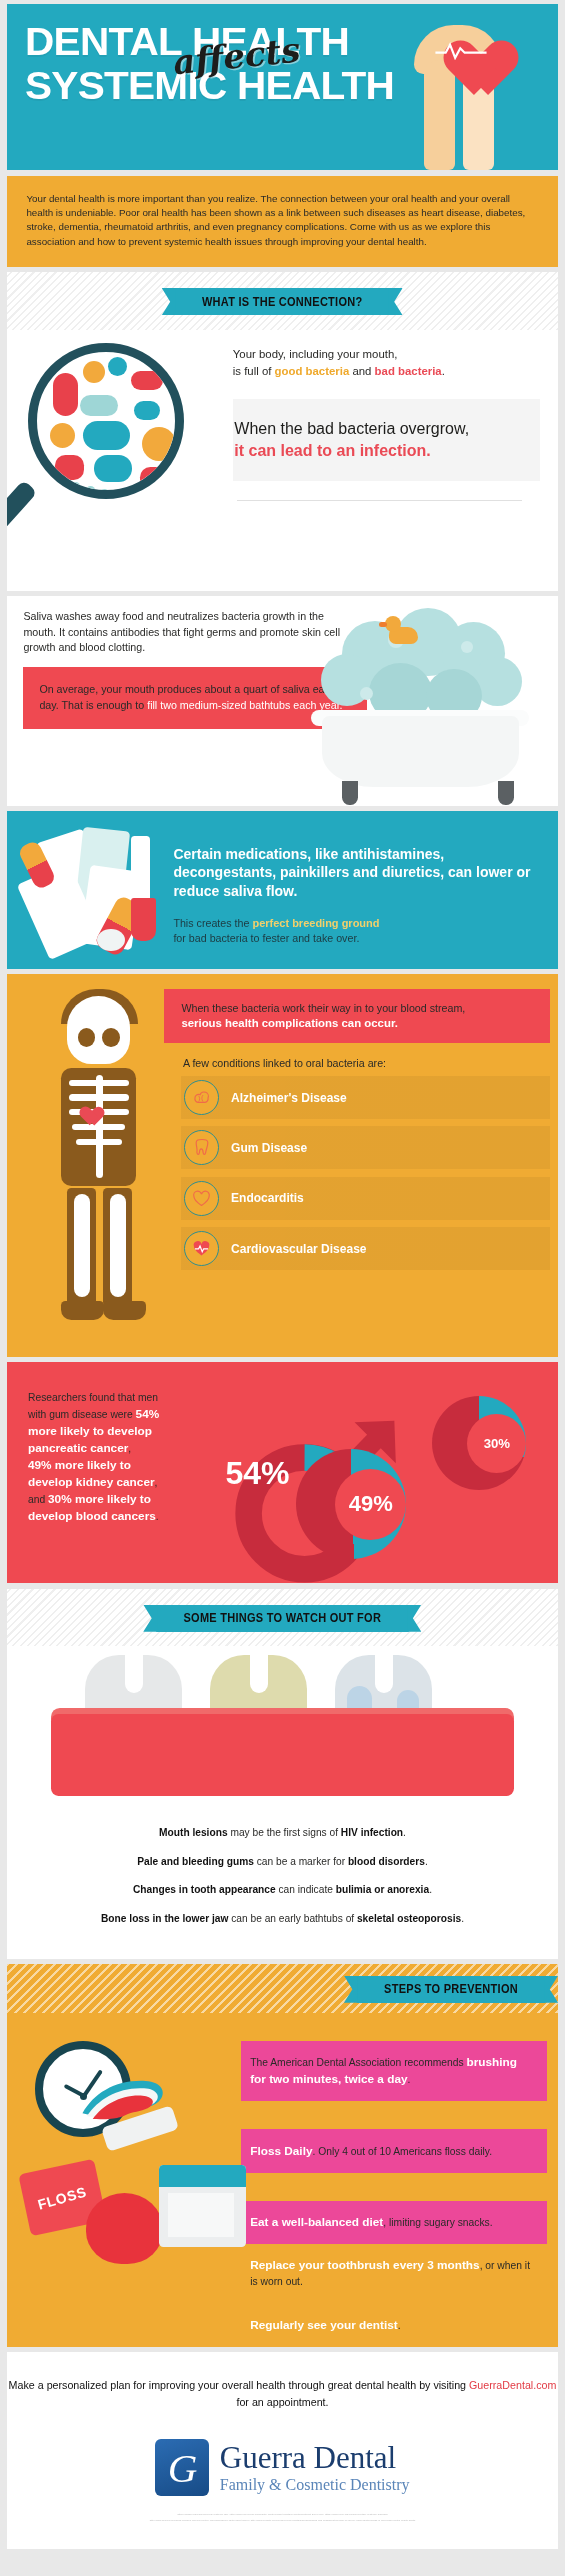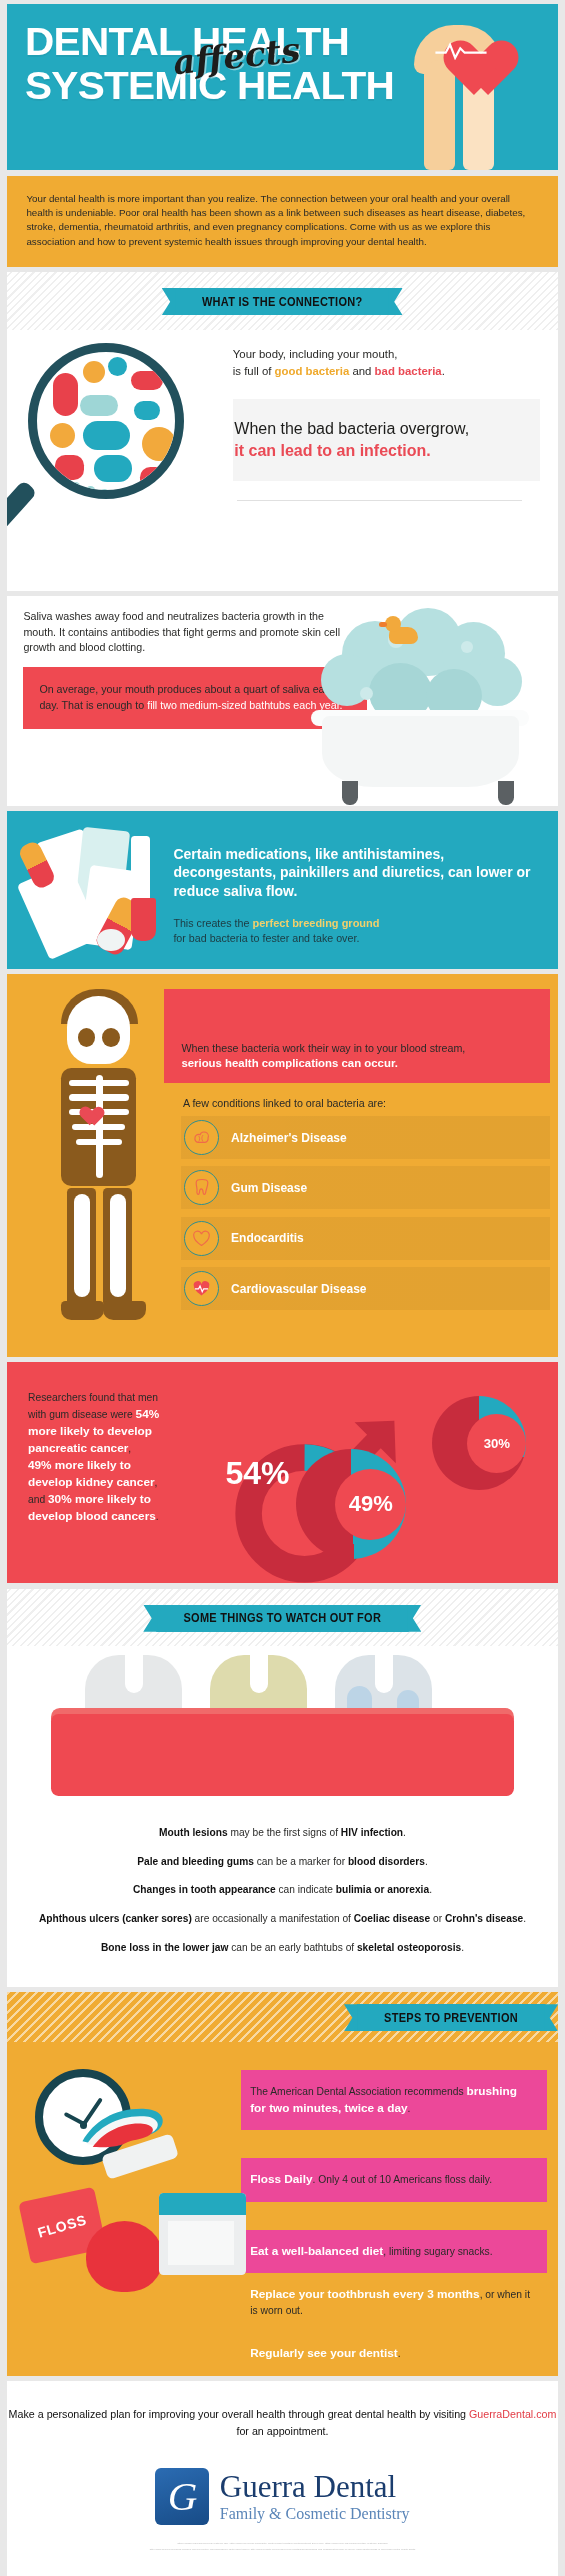--- a/index.html
+++ b/index.html
@@ -145,21 +145,21 @@
   .heart-mini { position:absolute; left:43px; top:110px; width:22px; height:19px; }
   .heart-mini:before, .heart-mini:after { content:""; position:absolute; top:0; width:11.8px; height:17.7px; background:#ea4a55; border-radius:6.6px 6.6px 0 0;}
   .heart-mini:before { left:11px; transform:rotate(45deg); transform-origin:0 100%; }
   .heart-mini:after  { left:11px; transform:rotate(-45deg); transform-origin:100% 100%; }
   .leg { position:absolute; top:199px; width:29px; height:118px; background:#8a5a1d; border-radius:4.4px; }
   .bone { position:absolute; left:6.6px; width:16px; background:#fff; border-radius:8px; }
   .foot { position:absolute; top:312px; width:43px; height:19px; background:#8a5a1d; border-radius:4.4px 4.4px 10.3px 10.3px; }
 
   .skel-right { margin-left:174px; padding-top:14.7px; padding-right:7.4px; }
   .bloodline { background:#ef4951; padding:11.8px 0 11.8px 17.7px; margin-left:-17.7px; }
-  .bloodline p { font-size:10.7px; line-height:15.5px; color:#2a2a28;margin-top:40px; }
+  .bloodline p { font-size:10.7px; line-height:15.5px; color:#2a2a28; }
   .bloodline b { color:#ffffff; font-size:11.4px; }
   .condhead { font-size:10.7px; color:#2a2a28; padding:13.2px 0 7.4px 1.5px; }
   .cond {
     display:flex; align-items:center; height:43px; margin-bottom:7.4px;
     background:linear-gradient(90deg, rgba(0,0,0,0.05), rgba(0,0,0,0.055));
   }
   .cond-ico {
     width:35px; height:35px; border-radius:50%; border:1.5px solid #2f8f8f;
     background:#f0ab33; margin-left:2.9px; margin-right:11.8px;
     display:flex; align-items:center; justify-content:center;
@@ -483,21 +483,20 @@
         <div style="position:absolute;left:62px;top:35px;width:22px;height:34px;background:#bcd4e6;border-radius:11.8px;"></div>
       </div>
       <div class="gum-top"></div>
       <div class="gum"></div>
     </div>
 
     <div class="warn-list">
       <p><b>Mouth lesions</b><span> may be the first signs of </span><b>HIV infection</b><span>.</span></p>
       <p><b>Pale and bleeding gums</b><span> can be a marker for </span><b>blood disorders</b><span>.</span></p>
       <p><b>Changes in tooth appearance</b><span> can indicate </span><b>bulimia or anorexia</b><span>.</span></p>
-      <p><b>Aphthous ulcers (canker sores)</b><span> are occasionally a manifestation of </span><b>Coeliac disease</b><span> or </span><b>Crohn's disease</b><span>.</span></p>
       <p><b>Bone loss in the lower jaw</b><span> can be an early bathtubs of </span><b>skeletal osteoporosis</b><span>.</span></p>
     </div>
   </div>
 
   <div class="panel prev">
     <div class="prev-hatch">
       <div class="ribbon">STEPS TO PREVENTION</div>
     </div>
 
     <div class="prev-art">

